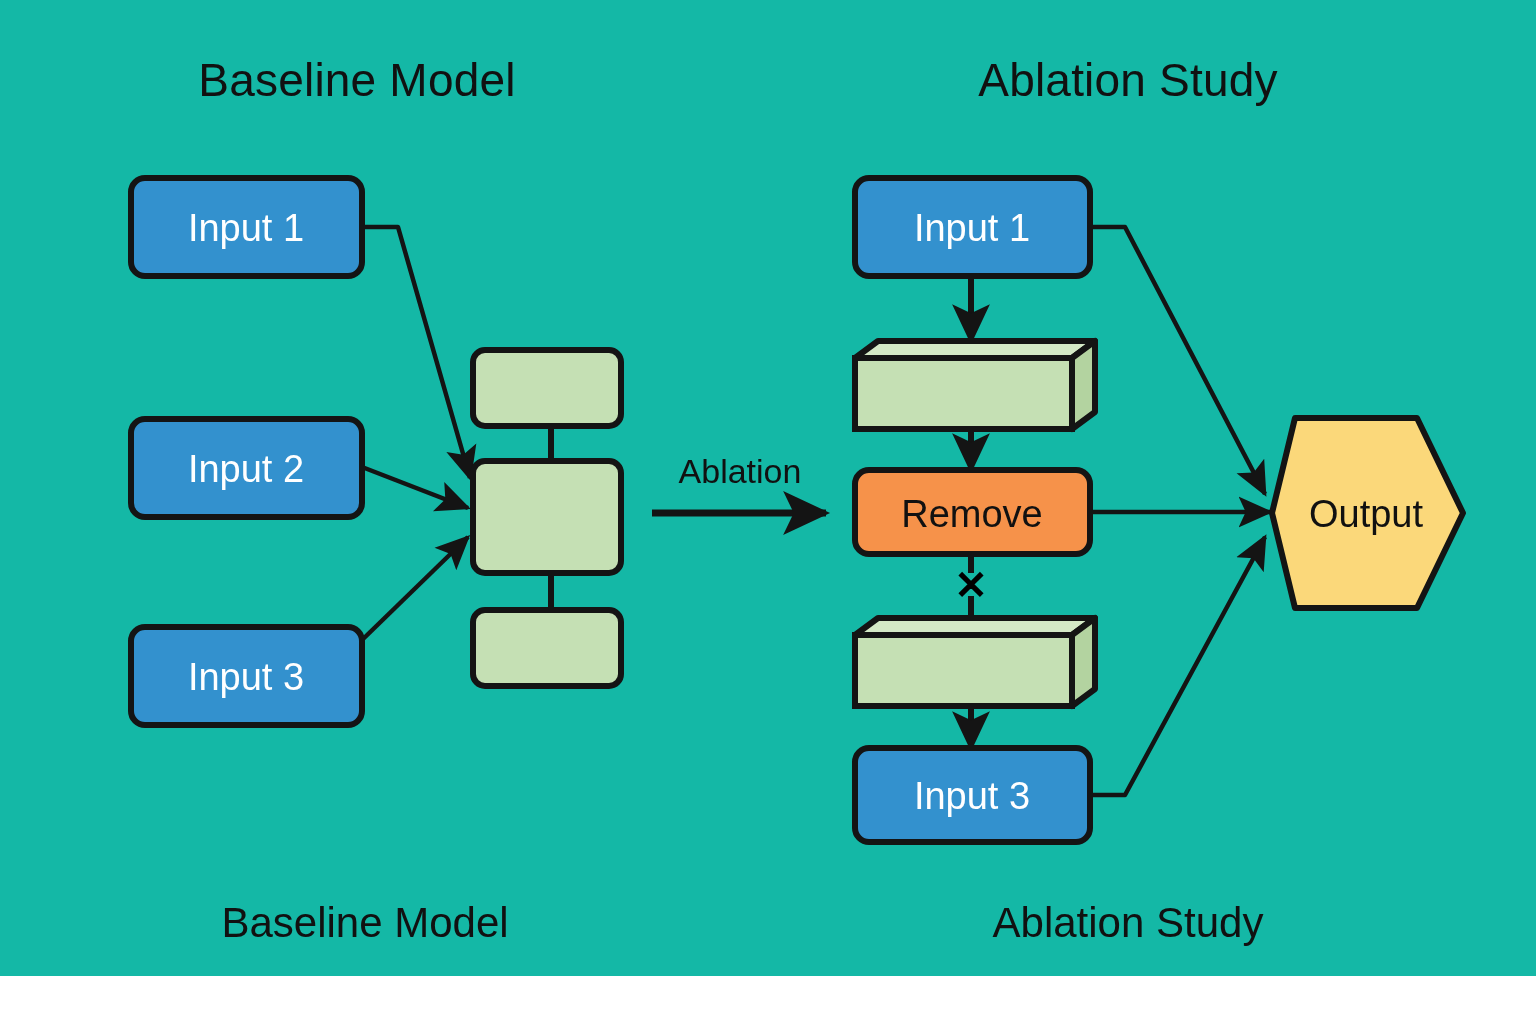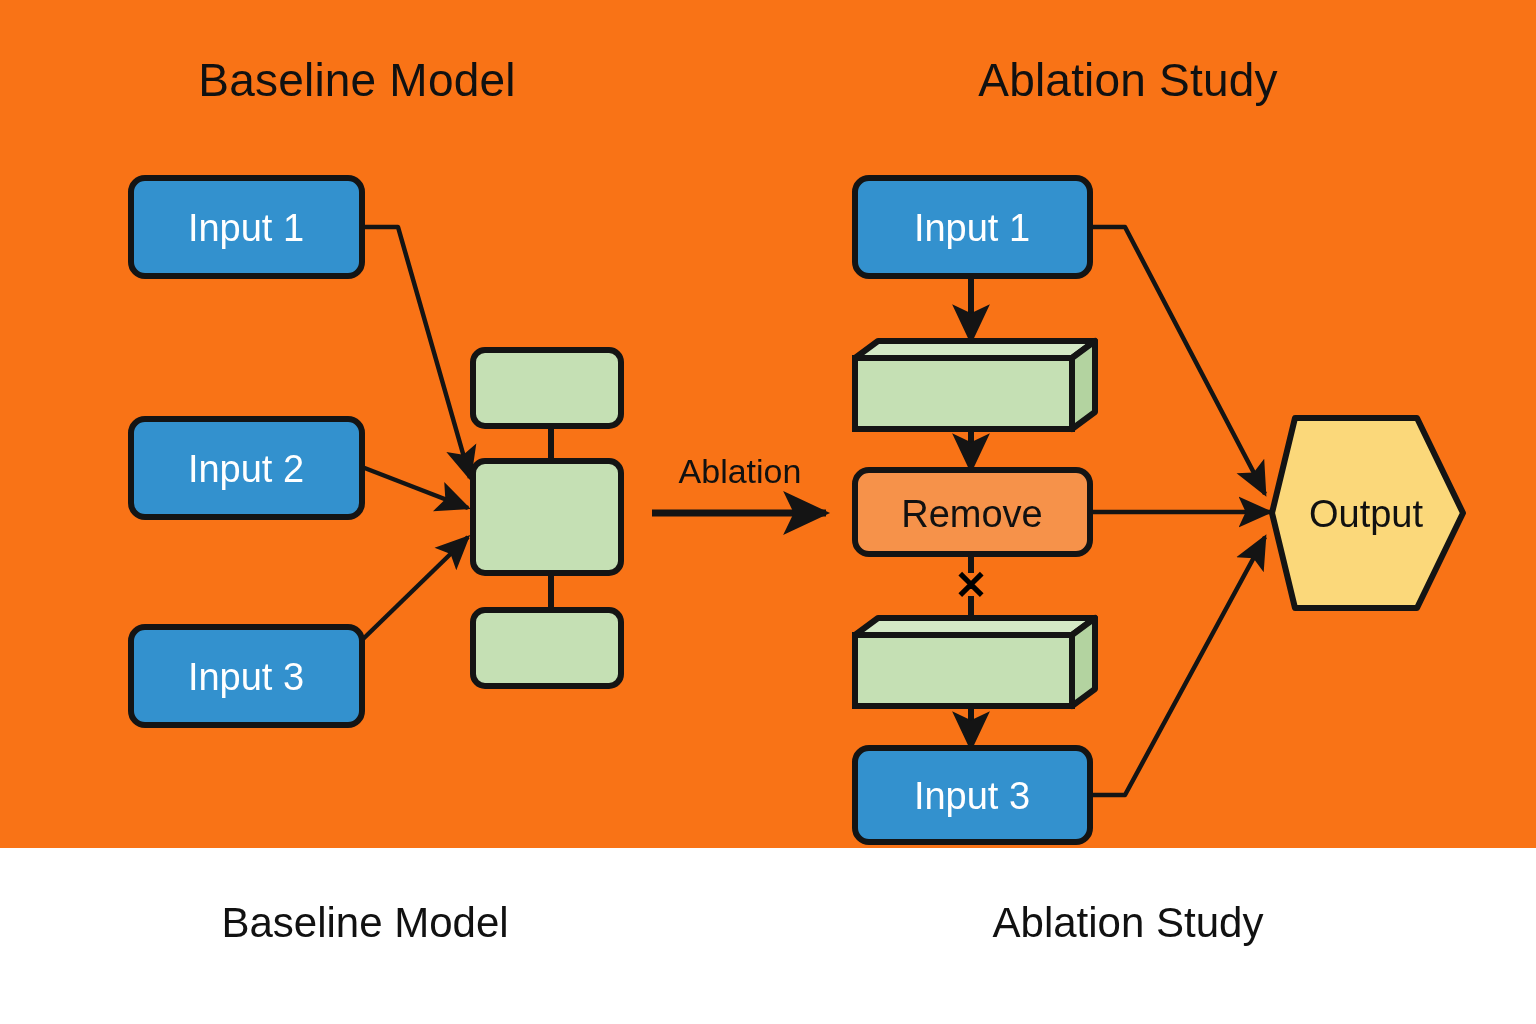--- a/index.html
+++ b/index.html
@@ -9,22 +9,22 @@
   }
   body {
     width: 1536px;
     height: 1024px;
     font-family: "Liberation Sans", sans-serif;
     overflow: hidden;
   }
   #canvas {
     position: relative;
     width: 1536px;
-    height: 848px;
-    background: #f97316;
+    height: 976px;
+    background: #14b8a6;
   }
   svg#diagram {
     position: absolute;
     top: 0;
     left: 0;
     width: 1536px;
     height: 1024px;
   }
   .hdr-top {
     font-size: 46px;

